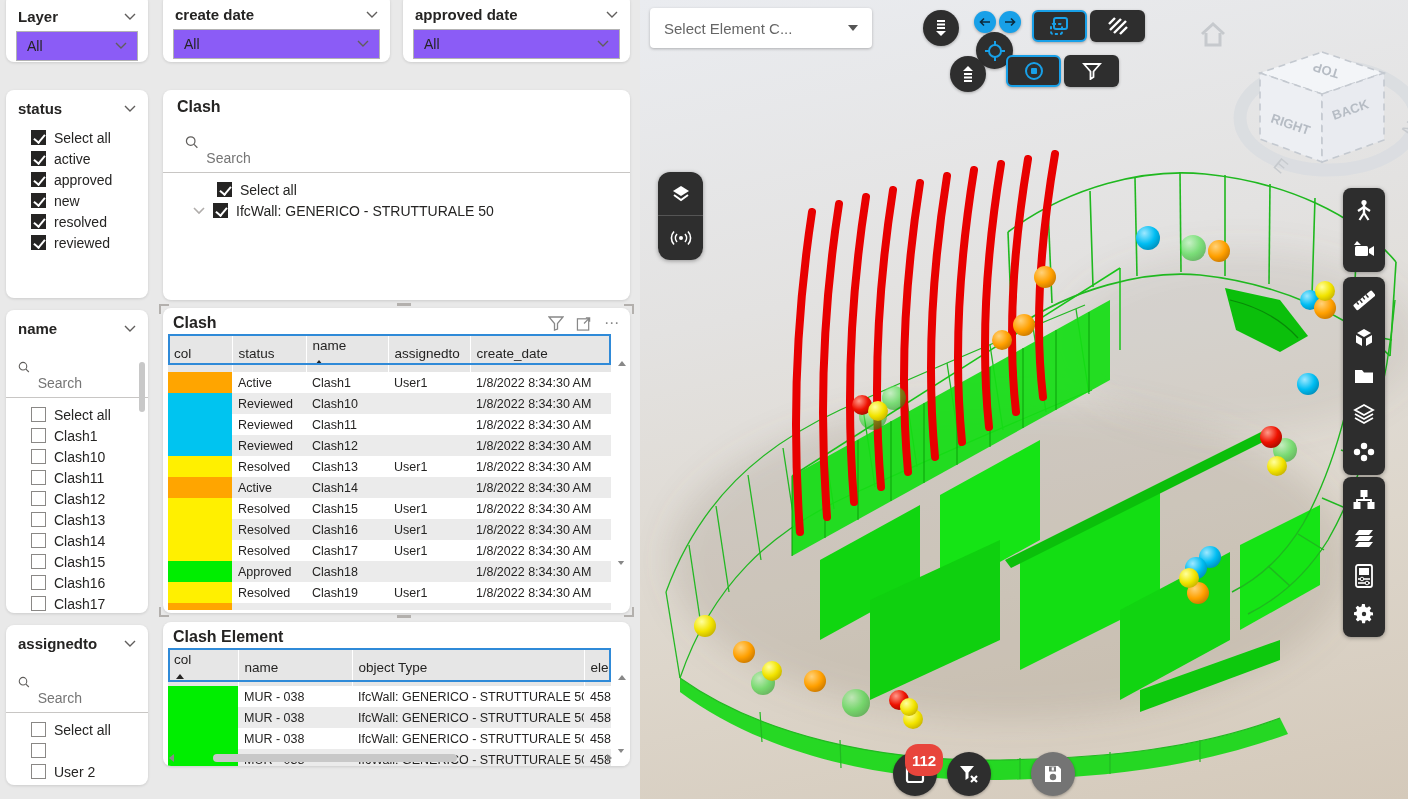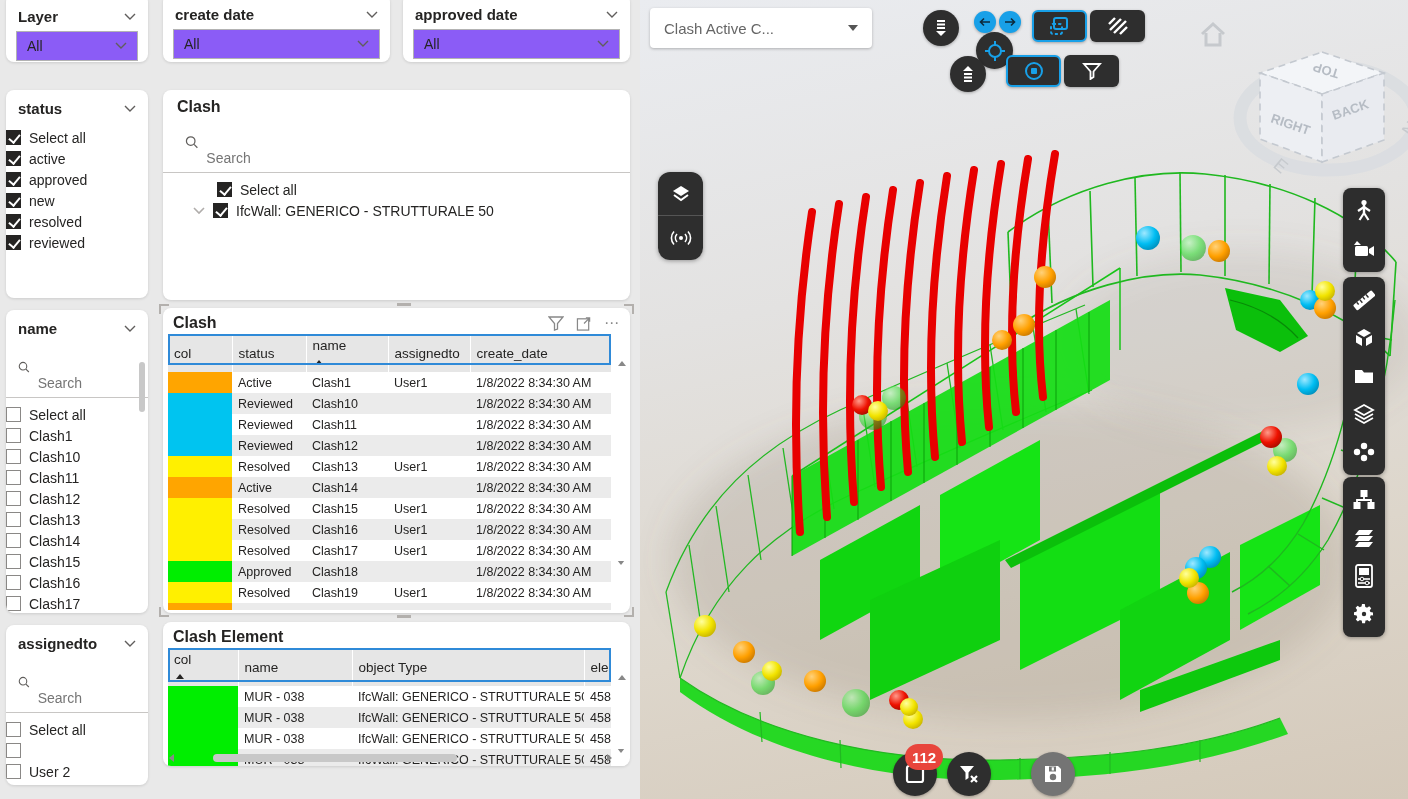--- a/index.html
+++ b/index.html
@@ -19,21 +19,21 @@
     display:flex; align-items:center; justify-content:space-between;
     padding:0 10px; font-size:14px; color:#252423; background:#8b5cf6; }
 
   
   .search-row { display:flex; align-items:center; gap:8px; padding:2px 12px 6px 12px;
     border-bottom:1px solid #c8c6c4; }
   .search-row input { border:none; outline:none; font-size:14px; color:#605e5c;
     width:100%; background:transparent; font-family:Liberation Sans, sans-serif;margin-top:32px; }
 
   
-  .slicer-list { padding:6px 0; overflow:hidden; }
+  .slicer-list { padding:6px 25px; overflow:hidden; }
   .slicer-item { display:flex; align-items:center; gap:8px; height:21px;
     font-size:14px; color:#252423; white-space:nowrap; }
   .cb { width:15px; height:15px; flex:0 0 15px; border:1px solid #8a8886;
     background:#fff; position:relative; }
   .cb.checked { background:#252423; border-color:#252423; }
   .cb.checked:after { content:""; position:absolute; left:4px; top:1px; width:5px;
     height:9px; border:solid #fff; border-width:0 2px 2px 0; transform:rotate(40deg); }
   .tree-chev { width:12px; height:12px; flex:0 0 12px; }
 
   
@@ -82,21 +82,21 @@
     background:#2d2d2d; display:flex; flex-direction:column; align-items:center;
     box-shadow:0 1px 4px rgba(0,0,0,.35); padding:4px 0; }
   .toolgroup .tool { width:42px; height:38px; display:flex; align-items:center;
     justify-content:center; }
   #viewer-selector { position:absolute; left:10px; top:8px; width:222px; height:40px;
     background:#fff; border-radius:4px; box-shadow:0 1px 3px rgba(0,0,0,.25);
     display:flex; align-items:center; justify-content:space-between; padding:0 14px;
     font-size:15px; color:#666; }
   .caret-dn { width:0;height:0;border-left:5px solid transparent;
     border-right:5px solid transparent;border-top:6px solid #555; }
-  #count-badge { position:absolute; left:265px; top:744px; min-width:38px; height:26px;
+  #count-badge { position:absolute; left:265px; top:744px; min-width:38px; height:32px;
     background:#e8453c; border-radius:13px; color:#fff; font-size:15px; font-weight:700;
     display:flex; align-items:center; justify-content:center; z-index:5; padding:8px 6px; }
 </style>
 </head>
 <body>
 
 <div id="stage">
 
   <div class="panel" style="left:6px;top:-6px;width:142px;height:68px;">
     <div class="panel-title" style="padding-top:14px;">
@@ -719,21 +719,21 @@
         <text x="694" y="120" font-size="13" fill="#b6bcc4" font-weight="bold" transform="rotate(-19 694 120)">BACK</text>
       </g>
 
       <g stroke="#c6c9cd" stroke-width="3" fill="none">
         <path d="M562 34 L573 24 L584 34"></path>
           <path d="M566 33 V45 H580 V33"></path>
       </g>
     </svg>
 
     <div id="viewer-selector">
-      <span>Clash Active C...</span>
+      <span>Select Element C...</span>
       <span class="caret-dn"></span>
     </div>
 
     <div class="vbtn-circle" style="left:283px;top:10px;width:36px;height:36px;">
       <svg width="16" height="18" viewBox="0 0 16 18">
           <line x1="4" y1="2" x2="12" y2="2" stroke="#fff" stroke-width="2"></line>
           <line x1="4" y1="5.5" x2="12" y2="5.5" stroke="#fff" stroke-width="2"></line>
           <line x1="4" y1="9" x2="12" y2="9" stroke="#fff" stroke-width="2"></line>
           <polygon points="3,12 13,12 8,17" fill="#fff"></polygon>
         </svg>

